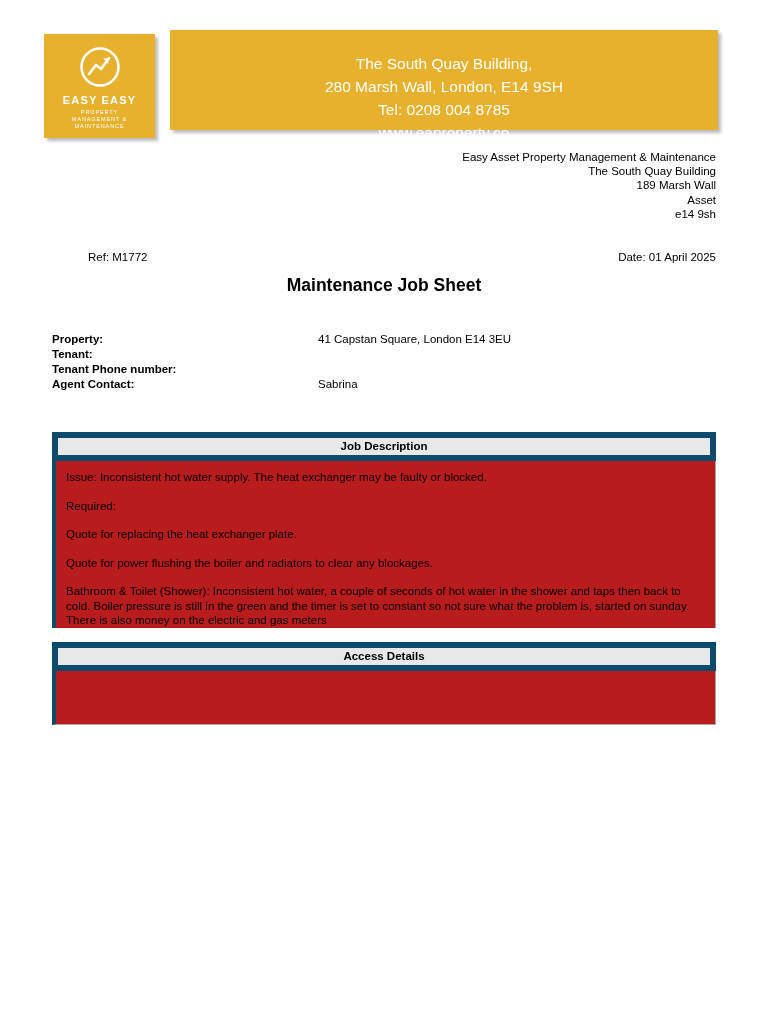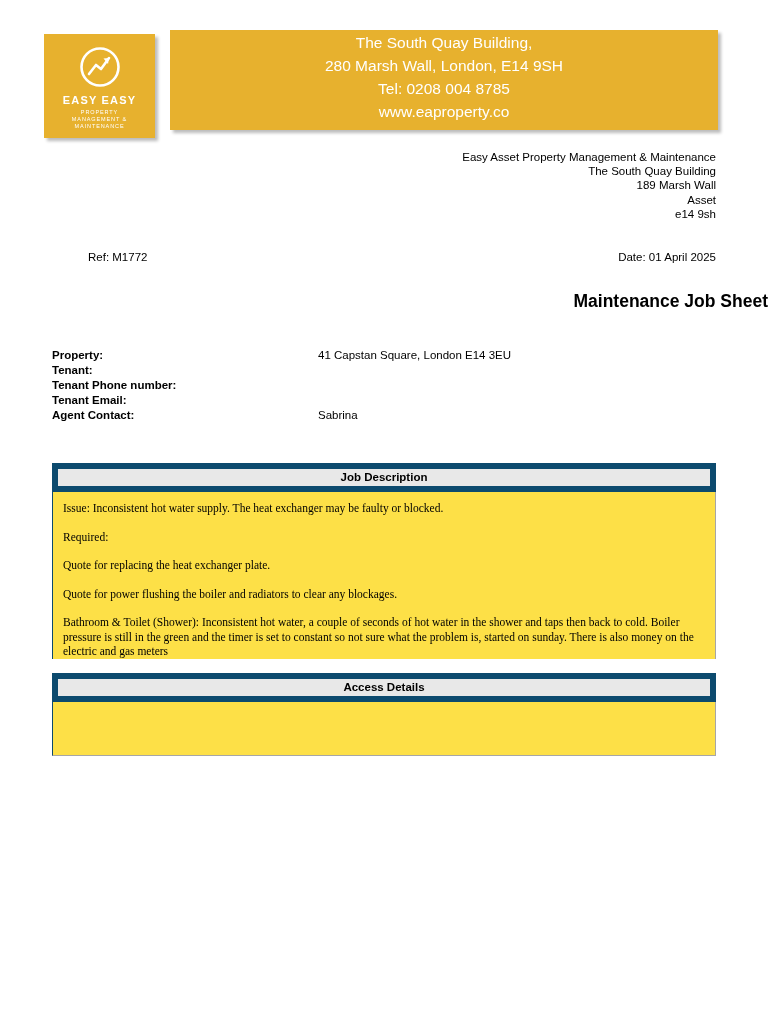--- a/index.html
+++ b/index.html
@@ -55,21 +55,21 @@
   .banner {
     margin-left: 15px;
     width: 548px;
     height: 100px;
     background: #E7B12E;
     box-shadow: 3px 3px 3px #bcbcbc;
     color: #ffffff;
     text-align: center;
     font-size: 15.5px;
     line-height: 23px;
-    padding-top: 1px;
+    padding-top: 22px;
   }
 
   
   .address-block {
     margin: 12px 52px 0 0;
     text-align: right;
     font-size: 11.5px;
     line-height: 14.2px;
   }
 
@@ -77,22 +77,22 @@
   .ref-row {
     margin: 30px 52px 0 52px;
     display: flex;
     justify-content: space-between;
     font-size: 11.5px;
     padding-left: 36px;
   }
 
   
   .doc-title {
-    margin-top: 28px;
-    text-align: right;
+    margin-top: 12px;
+    text-align: center;
     font-size: 17.5px;
     font-weight: bold;
   }
 
   
   .fields {
     margin: 36px 52px 0 52px;
     font-size: 11.5px;
   }
   .field-row {
@@ -112,27 +112,26 @@
   .section-header {
     border: 6px solid #0c4a6e;
     background: #e8e8e8;
     text-align: center;
     font-size: 11.5px;
     font-weight: bold;
     padding: 2px 0 2px 0;
     line-height: 13px;
   }
   .section-body {
-    border-left: 1px solid #0c4a6e;
+    border-left: 4px solid #0c4a6e;
     border-right: 1px solid #a6a6a6;
-    background: #fde047;
+    background: #b91c1c;
     font-size: 11.5px;
     line-height: 14.5px;
     padding: 9px 10px 0 10px;
-    font-family: Liberation Serif, serif;
   }
   .section-body p { margin: 0 0 14px 0; }
   .access-body {
     border-bottom: 1px solid #a6a6a6;
     min-height: 54px;
   }
 </style>
 </head>
 <body>
 
@@ -179,24 +178,20 @@
     </div>
     <div class="field-row">
       <span class="field-label">Tenant:</span>
       <span class="field-value"></span>
     </div>
     <div class="field-row">
       <span class="field-label">Tenant Phone number:</span>
       <span class="field-value"></span>
     </div>
     <div class="field-row">
-      <span class="field-label">Tenant Email:</span>
-      <span class="field-value"></span>
-    </div>
-    <div class="field-row">
       <span class="field-label">Agent Contact:</span>
       <span class="field-value">Sabrina</span>
     </div>
   </div>
 
   <div class="sections">
     <div class="section-header">Job Description</div>
     <div class="section-body">
       <p>Issue: Inconsistent hot water supply. The heat exchanger may be faulty or blocked.</p>
       <p>Required:</p>

